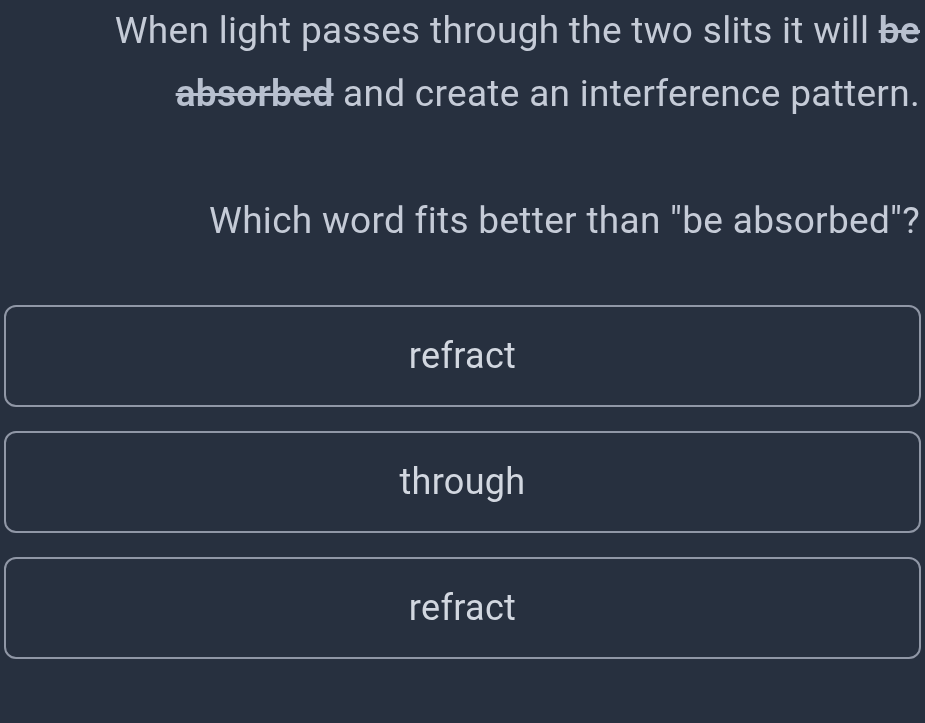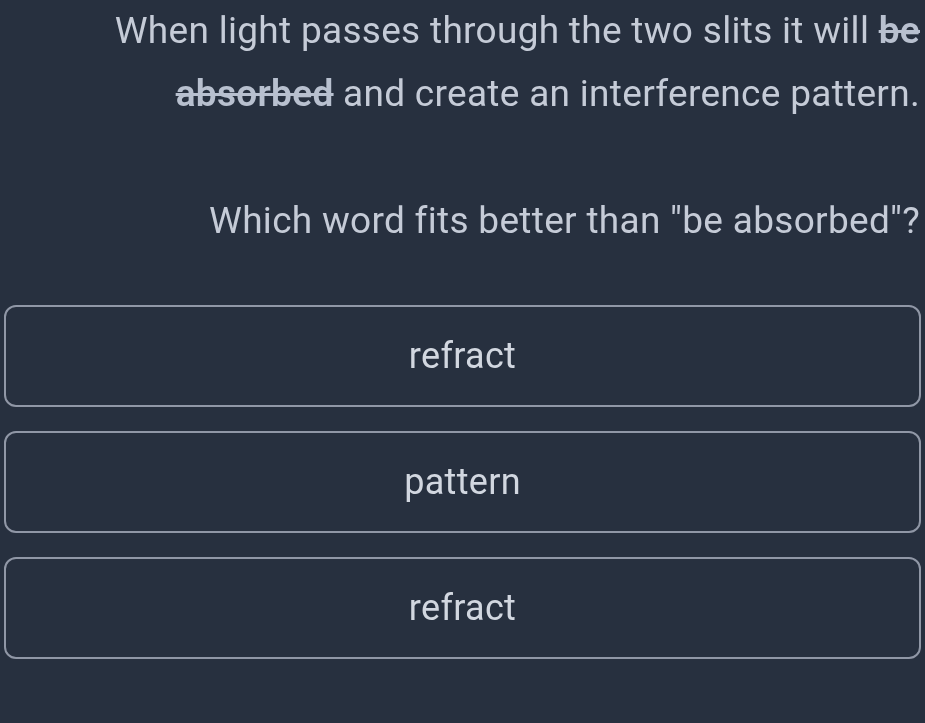--- a/index.html
+++ b/index.html
@@ -73,18 +73,18 @@
     <span class="strikethrough">be absorbed</span><span> and create an interference pattern.</span>
   </div>
   <div class="question-line2">Which word fits better than "be absorbed"?</div>
 </div>
 
 <div class="options-container">
   <button class="option-button">
     <span>refract</span>
   </button>
   <button class="option-button">
-    <span>pattern</span>
+    <span>through</span>
   </button>
   <button class="option-button">
     <span>refract</span>
   </button>
 </div>
 
 </body></html>

